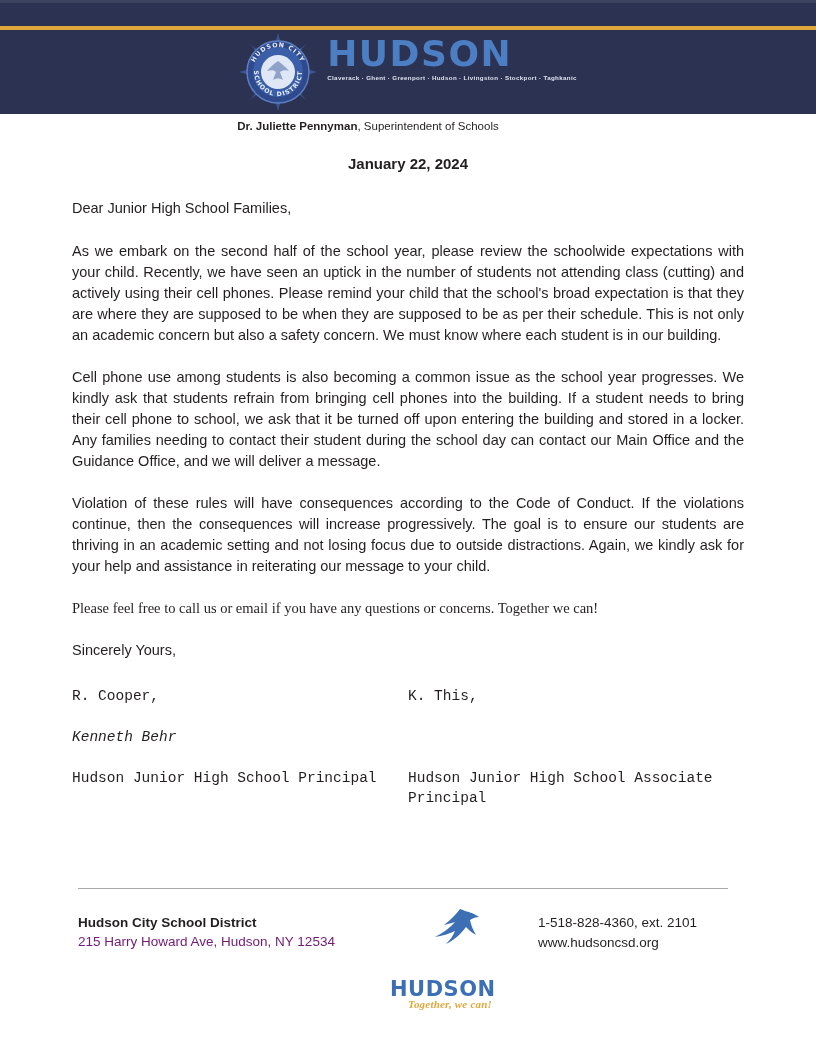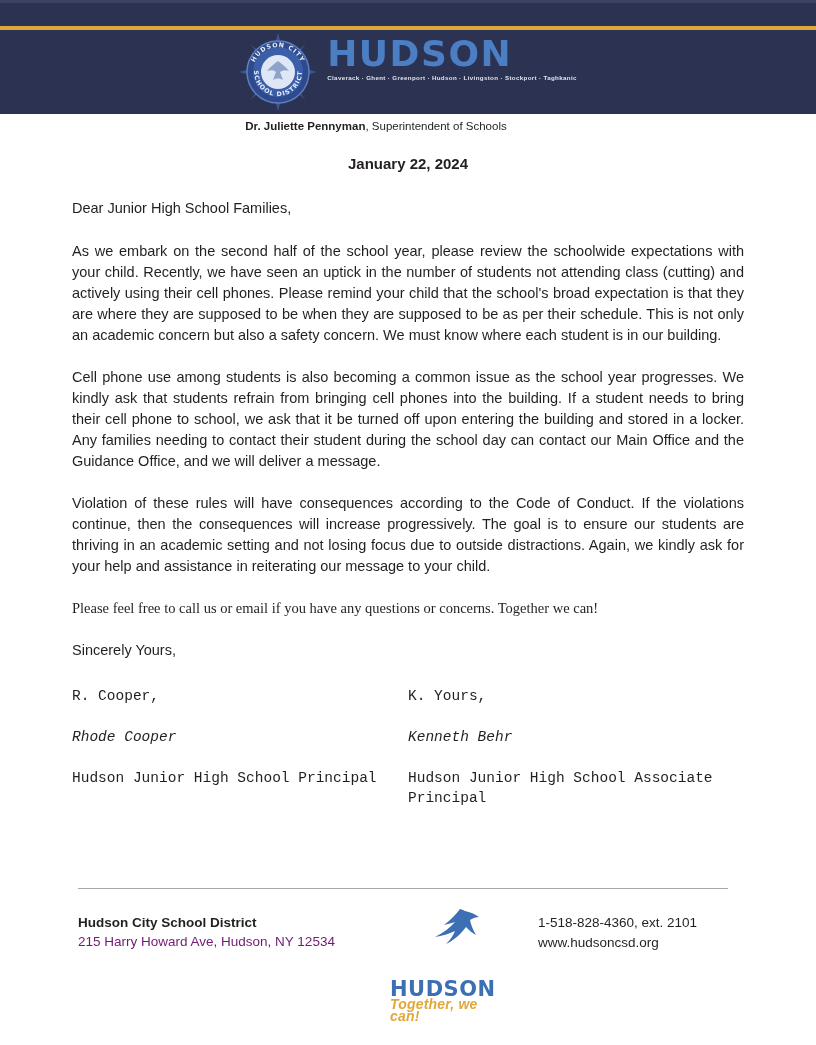--- a/index.html
+++ b/index.html
@@ -87,21 +87,21 @@
     letter-spacing: 0.35px;
     line-height: 10px;
     color: #dfe3ef;
     margin-top: 2px;
   }
 
   
   .superintendent {
     position: absolute;
     top: 120px;
-    left: 8px;
+    left: 0;
     width: 736px;
     text-align: center;
     font-size: 11.5px;
     color: #231f20;
   }
   .superintendent .name {
     font-weight: bold;
   }
 
   
@@ -211,28 +211,29 @@
   }
   .fl-word {
     font-family: "DejaVu Sans", sans-serif;
     font-weight: bold;
     font-size: 21px;
     letter-spacing: 0.5px;
     color: #3d6fb4;
     line-height: 21px;
   }
   .fl-tag {
-    font-family: Liberation Sans, sans-serif;
+    font-family: Liberation Serif, serif;
     font-style: italic;
     font-weight: bold;
-    font-size: 14px;
+    font-size: 11px;
     color: #e0a83c;
     line-height: 12px;
     margin-top: -2px;
     letter-spacing: 0.2px;
+    text-align: center;
   }
 </style>
 </head>
 <body>
 
 <div class="page">
 
   <div class="header-band">
     <div class="header-top-edge"></div>
     <div class="header-gold-rule"></div>
@@ -299,25 +300,24 @@
     <p class="para">Violation of these rules will have consequences according to the Code of Conduct. If the violations continue, then the consequences will increase progressively. The goal is to ensure our students are thriving in an academic setting and not losing focus due to outside distractions. Again, we kindly ask for your help and assistance in reiterating our message to your child.</p>
 
     <p class="para last-short">Please feel free to call us or email if you have any questions or concerns. Together we can!</p>
 
     <div class="closing">Sincerely Yours,</div>
 
     <div class="signatures">
 
       <div class="sig-row">
         <div class="sig-col">R. Cooper,</div>
-        <div class="sig-col">K. Yours,</div>
+        <div class="sig-col">K. This,</div>
       </div>
 
       <div class="sig-row">
-        <div class="sig-col script">Rhode Cooper</div>
         <div class="sig-col script">Kenneth Behr</div>
       </div>
 
       <div class="sig-row">
         <div class="sig-col">Hudson Junior High School Principal</div>
         <div class="sig-col">Hudson Junior High School Associate Principal</div>
       </div>
 
     </div>
   </div>

